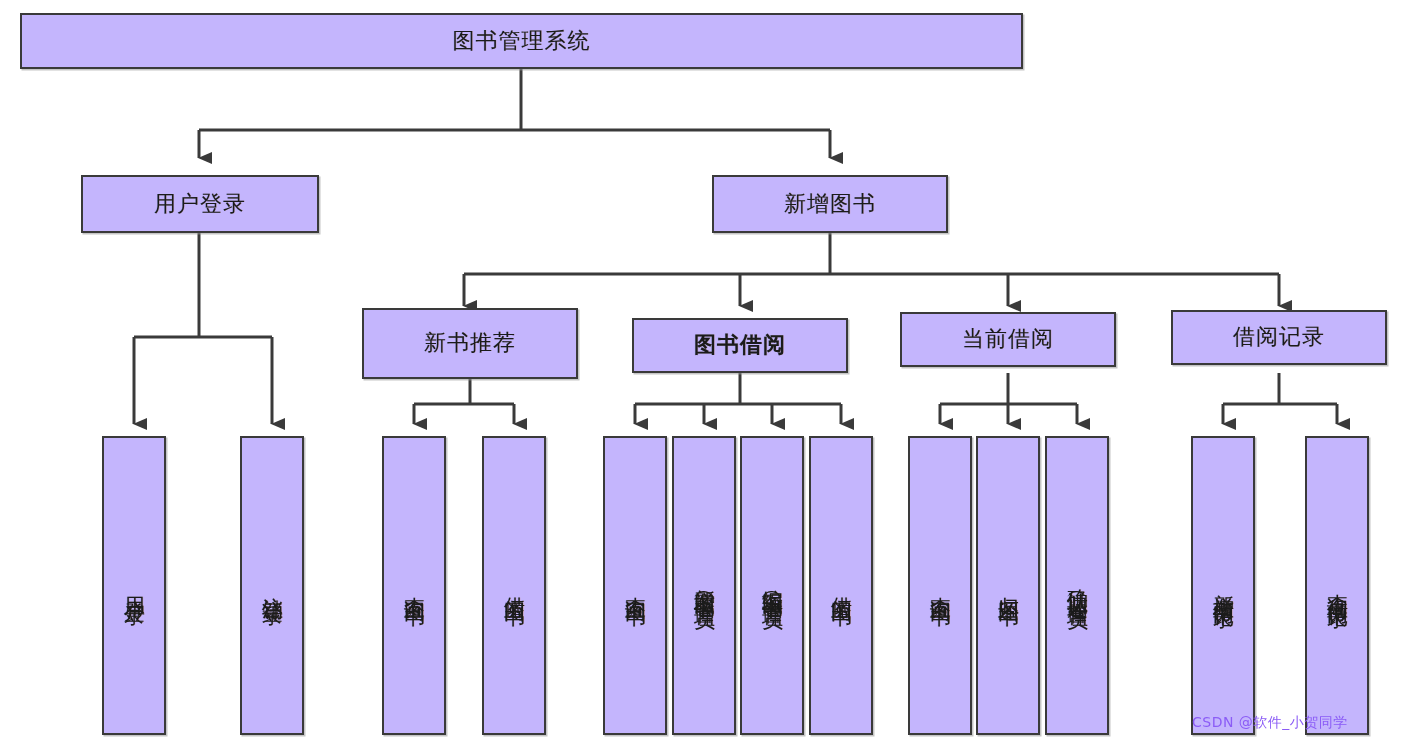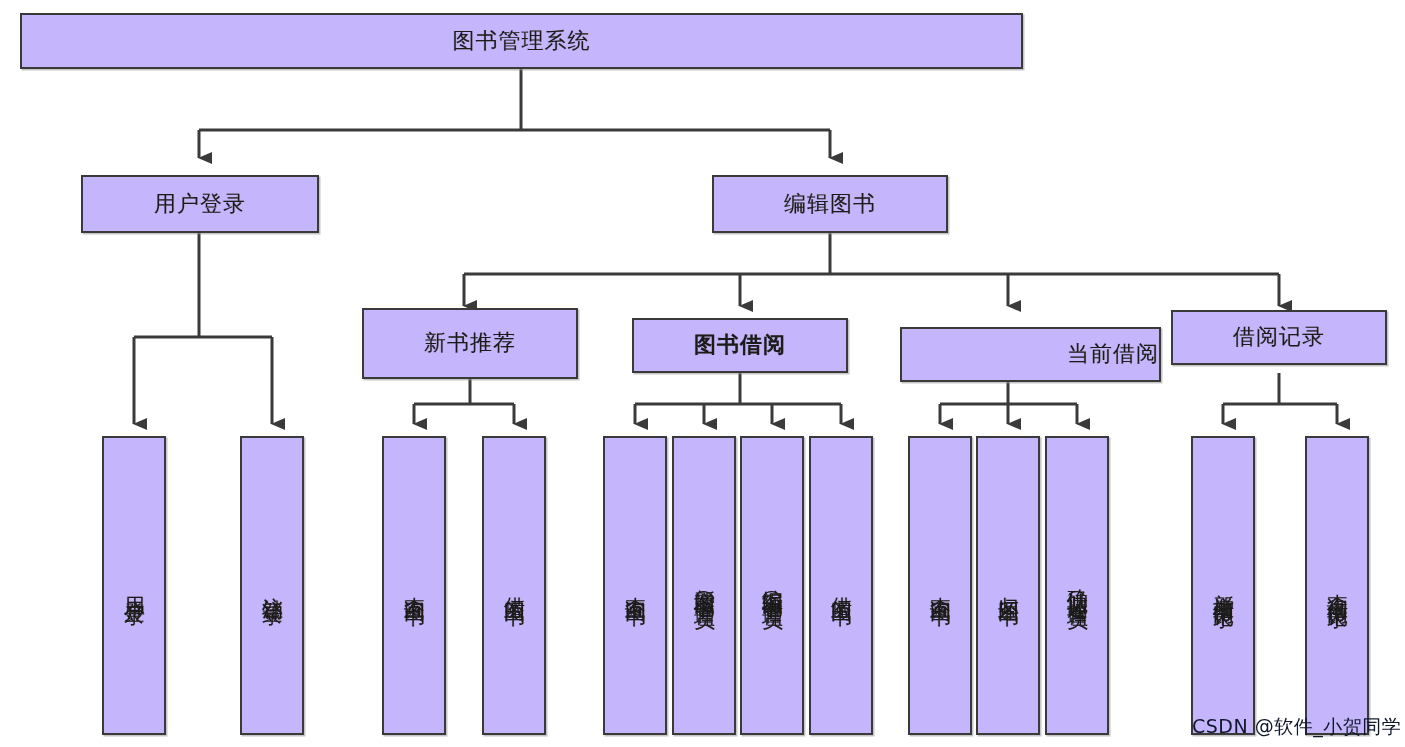--- a/index.html
+++ b/index.html
@@ -47,22 +47,22 @@
   .node.vertical .label {
     writing-mode: vertical-rl;
     text-orientation: upright;
     font-size: 21px;
     letter-spacing: 3px;
     line-height: 1;
     white-space: normal;
   }
   .watermark {
     position: absolute;
-    color: #0f172a;
-    font-size: 19px;
+    color: #8b5cf6;
+    font-size: 14px;
     letter-spacing: 0.5px;
     white-space: nowrap;
     user-select: none;
   }
 </style>
 </head>
 <body>
 
 <div id="canvas">
 
@@ -122,32 +122,32 @@
 
   <div class="node" style="left:20px; top:13px; width:1003px; height:56px;">
     <span class="label">图书管理系统</span>
   </div>
 
   <div class="node" style="left:81px; top:175px; width:238px; height:58px;">
     <span class="label">用户登录</span>
   </div>
 
   <div class="node" style="left:712px; top:175px; width:236px; height:58px;">
-    <span class="label">编辑图书</span>
+    <span class="label">新增图书</span>
   </div>
 
   <div class="node" style="left:362px; top:308px; width:216px; height:71px;">
     <span class="label">新书推荐</span>
   </div>
 
   <div class="node" style="left:632px; top:318px; width:216px; height:55px;font-weight:bold;">
     <span class="label">图书借阅</span>
   </div>
 
-  <div class="node" style="left:900px; top:327px; width:261px; height:55px;justify-content:flex-end;">
+  <div class="node" style="left:900px; top:312px; width:216px; height:55px;">
     <span class="label">当前借阅</span>
   </div>
 
   <div class="node" style="left:1171px; top:310px; width:216px; height:55px;">
     <span class="label">借阅记录</span>
   </div>
 
   <div class="node vertical" style="left:102px; top:436px; width:64px; height:299px;">
     <span class="label">用户登录</span>
   </div>

